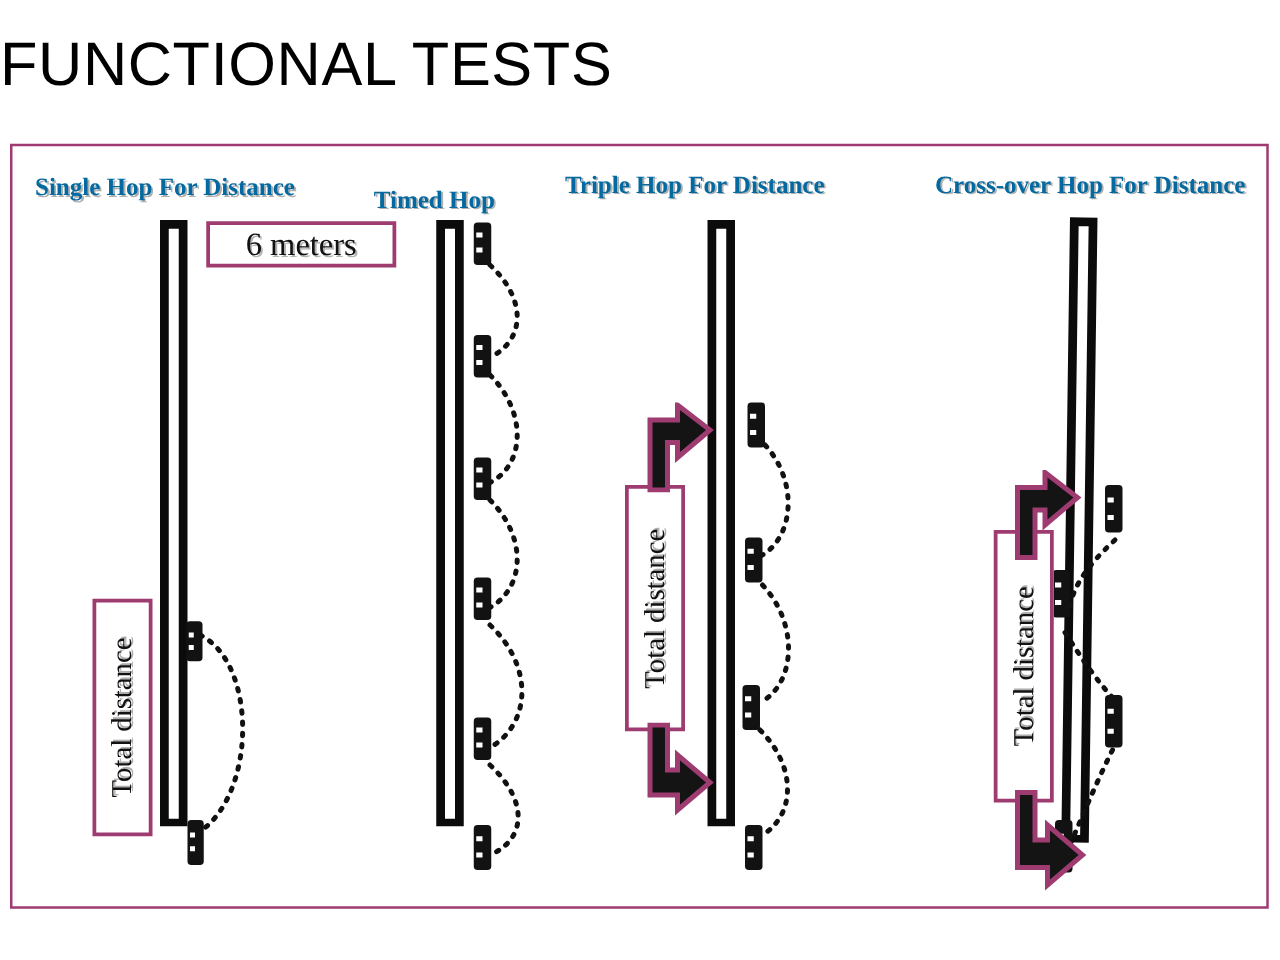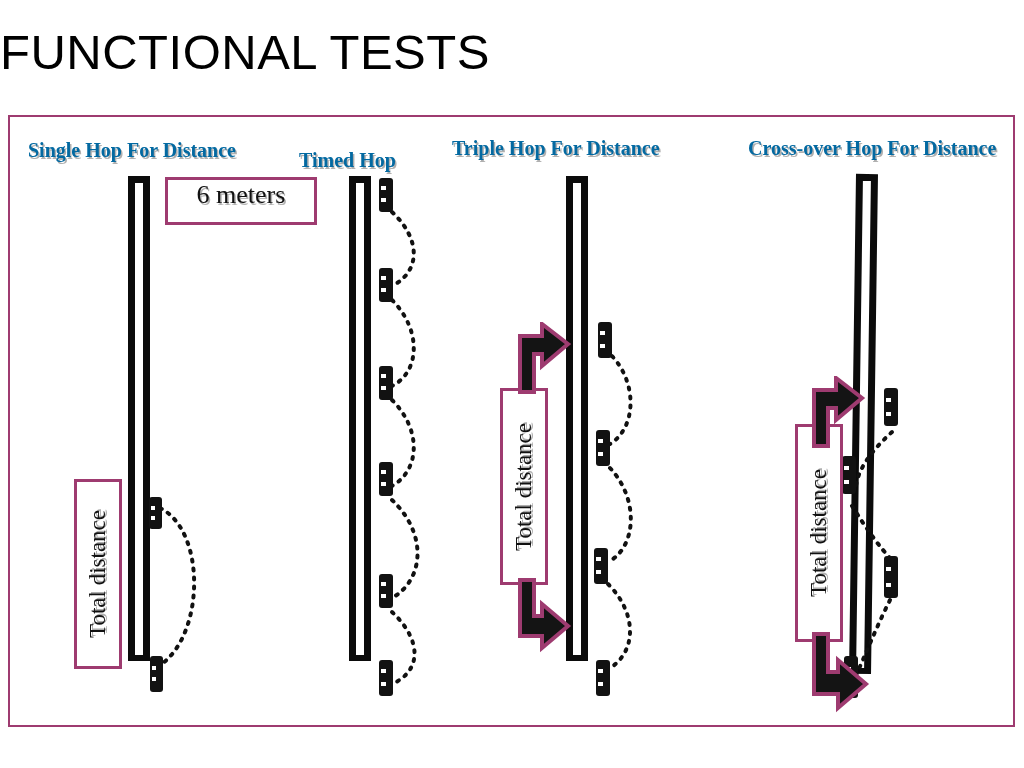--- a/index.html
+++ b/index.html
@@ -69,26 +69,26 @@
     border-color: #0b0b0b;
     box-sizing: border-box;
   }
 
   
   #six-meters-box {
     position: absolute;
     left: 165px;
     top: 177px;
     width: 152px;
-    height: 48px;
+    height: 37px;
     border: 3px solid #9e3b70;
     box-sizing: border-box;
     background: #ffffff;
     display: flex;
-    align-items: flex-start;
+    align-items: center;
     justify-content: center;
   }
   #six-meters-box .lbl {
     font-family: "Liberation Serif", serif;
     font-size: 26px;
     color: #111111;
     text-shadow: 1.5px 1.5px 0 rgba(160,160,160,0.8);
     white-space: nowrap;
   }
 

